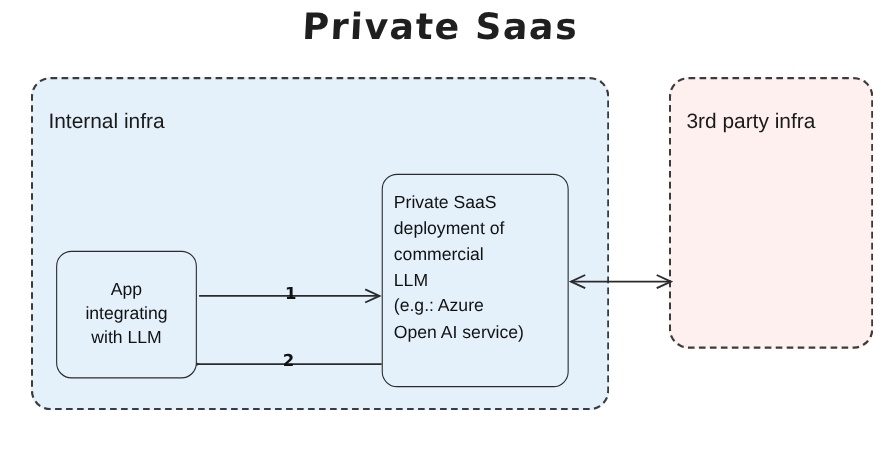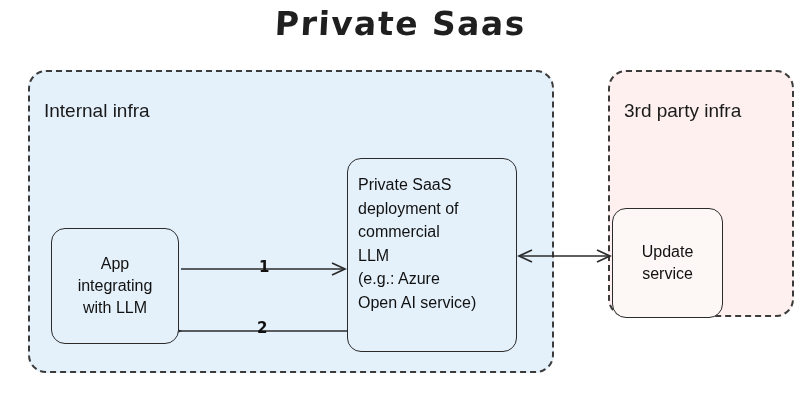--- a/index.html
+++ b/index.html
@@ -192,21 +192,17 @@
 
   <div class="node node-llm">
     <div class="node-llm-text">Private SaaS
 deployment of
 commercial
 LLM
 (e.g.: Azure
  Open AI service)</div>
   </div>
 
-  <div class="node node-update">
-    <div class="node-update-text" style="white-space: pre-line;">Update
-service</div>
-  </div>
 
   <div class="edge-label edge-label-1">1</div>
   <div class="edge-label edge-label-2">2</div>
 
 </div>
 
 </body></html>

